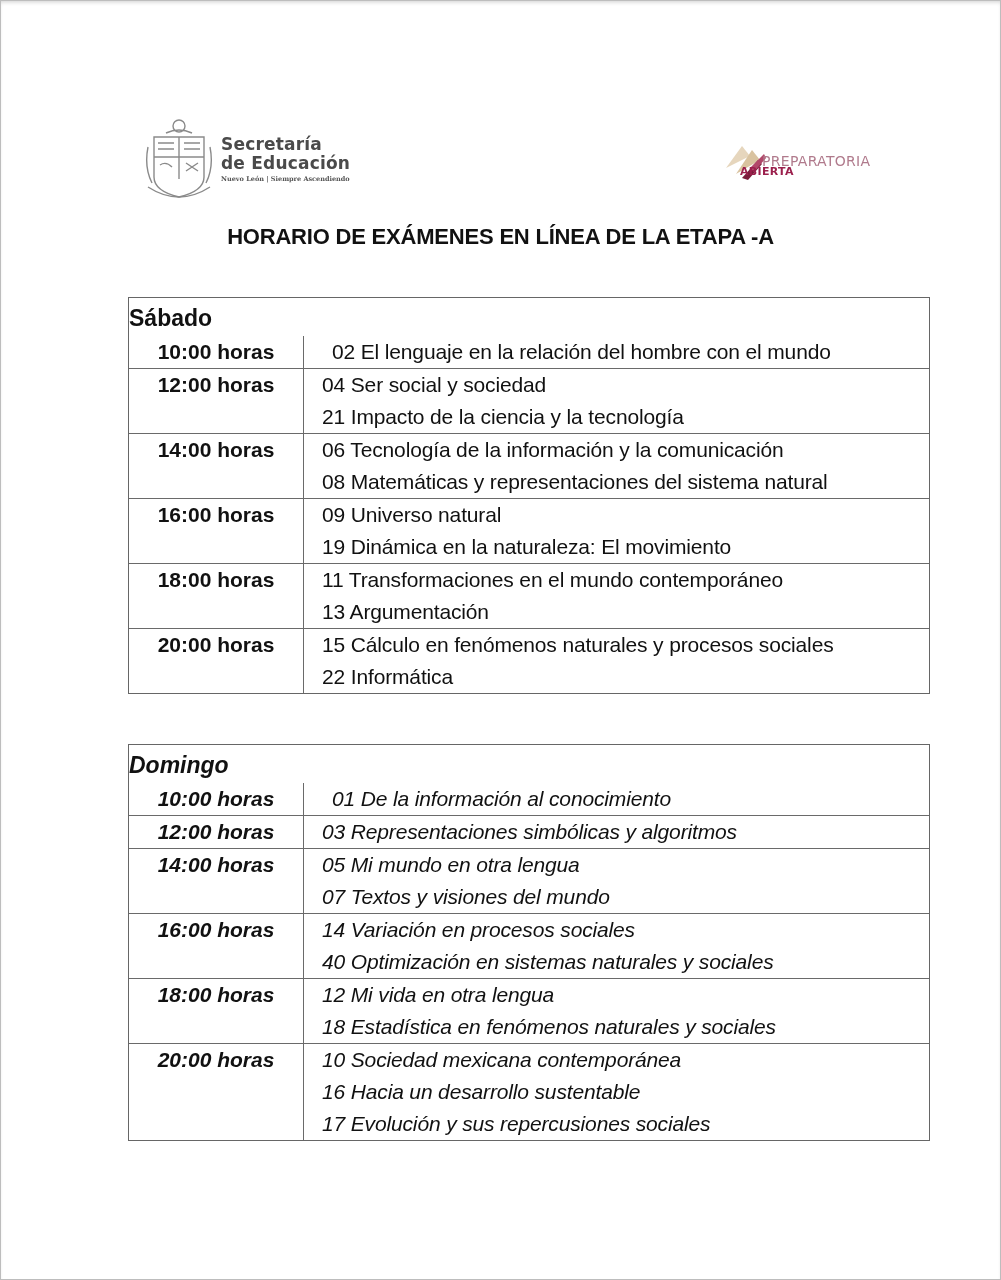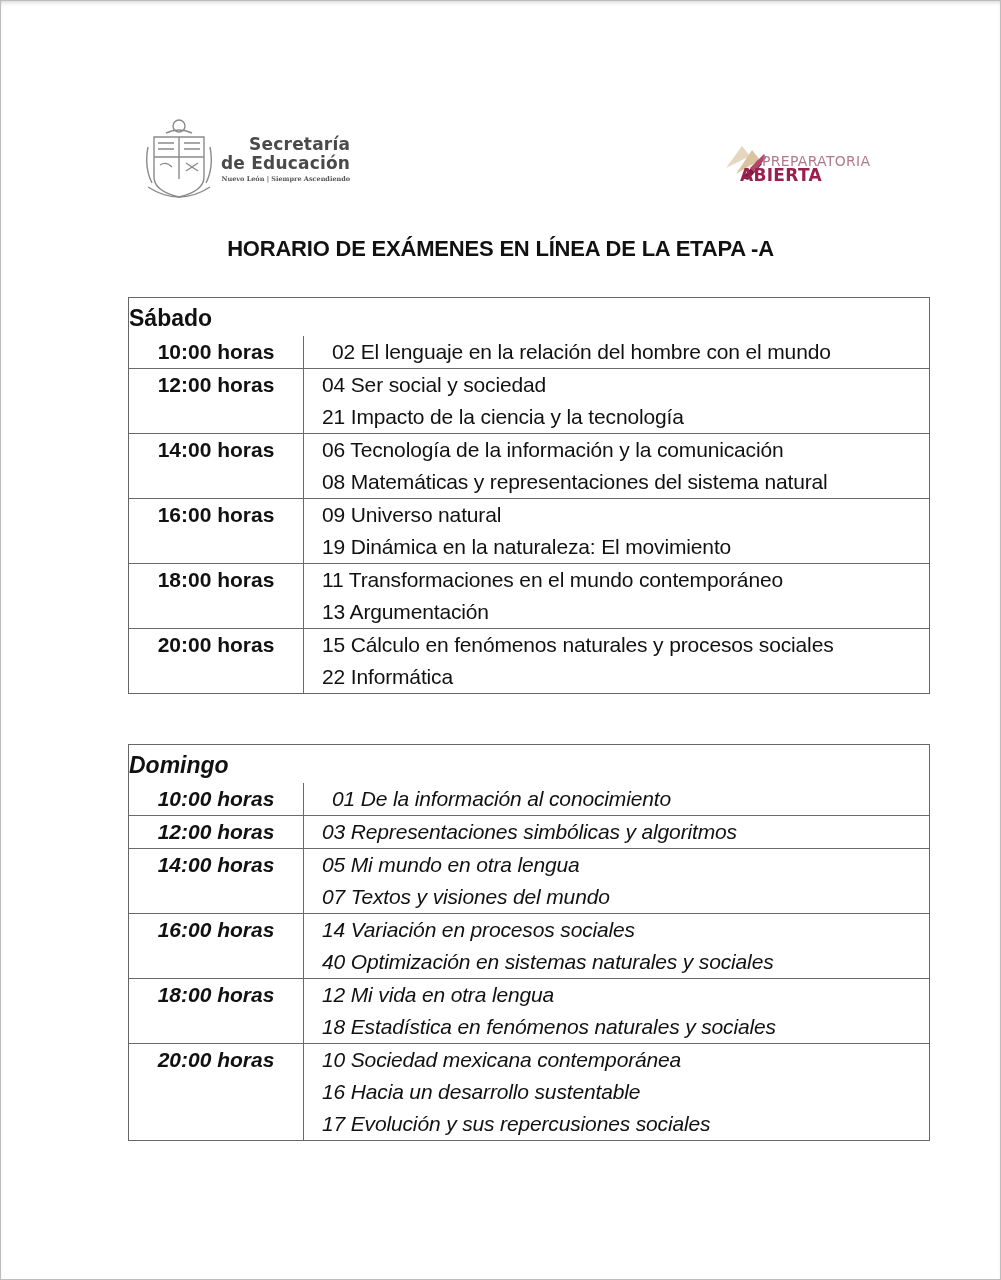--- a/index.html
+++ b/index.html
@@ -8,41 +8,40 @@
       font-family: "Liberation Sans", "DejaVu Sans", sans-serif; color: #111;
       overflow: hidden;
     }
     .page-frame {
       position: absolute; left: 0; top: 0; width: 999px; height: 1278px;
       border: 1px solid #bdbdbd; box-shadow: inset 0 3px 4px -2px #cfcfcf;
     }
     
     .logo-left { position: absolute; left: 144px; top: 117px; width: 230px; height: 85px; }
     .crest { position: absolute; left: 0; top: 0; width: 70px; height: 85px; }
-    .sec-text { position: absolute; left: 77px; top: 18px; text-align: right; }
+    .sec-text { position: absolute; left: 77px; top: 18px; }
     .sec-line1, .sec-line2 {
       display: block; font-family: "DejaVu Sans", sans-serif; font-weight: bold;
       font-size: 17px; line-height: 19px; color: #4a4a4a; letter-spacing: 0.2px;
     }
     .sec-sub { display: block; font-size: 6.5px; color: #555; margin-top: 2px; font-family: "DejaVu Serif", serif; font-weight: bold; }
     .logo-right { position: absolute; left: 722px; top: 138px; width: 160px; height: 50px; }
     .book-icon { position: absolute; left: 0; top: 0; width: 50px; height: 44px; }
     .prep-line1 {
       position: absolute; left: 40px; top: 15px; font-size: 14px; color: #b07a8c;
       letter-spacing: 0.3px; font-family: "DejaVu Sans", sans-serif;
     }
     .prep-line2 {
-      position: absolute; left: 18px; top: 27px; font-size: 17px; font-weight: bold;
+      position: absolute; left: 18px; top: 27px; font-size: 11px; font-weight: bold;
       color: #9b1f4c; font-family: "DejaVu Sans", sans-serif; letter-spacing: 0.3px;
     }
     .doc-title {
       position: absolute; left: 0; width: 1001px; top: 224px; text-align: center;
       font-size: 22px; font-weight: bold; letter-spacing: -0.2px; color: #111;
       font-family: "Liberation Sans", sans-serif;
-      margin-top: 12px;
     }
     
     .schedule {
       position: absolute; left: 128px; width: 802px;
       border: 1px solid #666; box-sizing: border-box; background: #fff;
     }
     .day-header {
       height: 38px; line-height: 40px; font-weight: bold;
       font-size: 23px; font-family: "Liberation Sans", sans-serif;
     }

